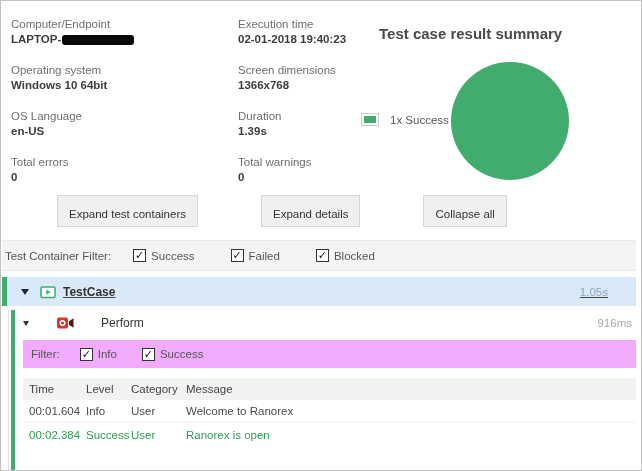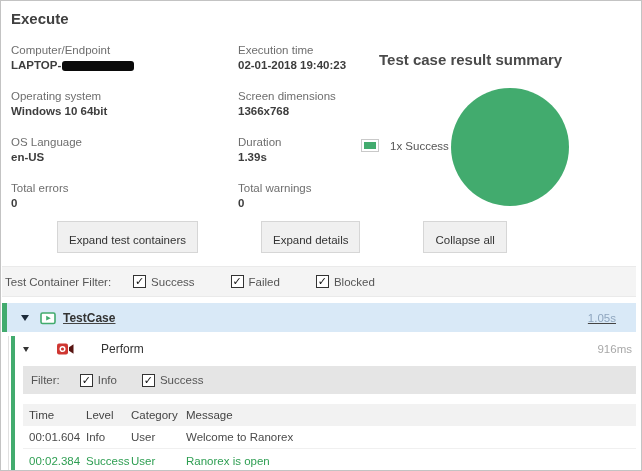--- a/index.html
+++ b/index.html
@@ -116,21 +116,21 @@
     margin: 0 11px 0 14px;
     display: inline-block;
   }
   .tri-down.small {
     border-left-width: 3.5px; border-right-width: 3.5px; border-top-width: 5px;
     border-top-color: #333;
     margin: 0 8px 0 8px;
   }
   .node-icon { display: inline-flex; margin-right: 7px; }
   .node-name { font-weight: bold; color: #333; font-size: 12px; }
-  .node-duration { margin-left: auto; padding-right: 20px; }
+  .node-duration { margin-left: auto; padding-right: 28px; }
   .testcase-row .node-duration { color: #8fa6bf; }
 
   
   .testcase-body {
     margin-left: 7px;
     margin-top: 4px;
     border-left: 1px solid #e0e0e0;
     padding-left: 2px;
   }
   .perform-container {
@@ -143,21 +143,21 @@
     display: flex; align-items: center;
     cursor: pointer;
     gap: 20px;
   }
   .perform-header .node-name { font-weight: normal; color: #333; font-size: 12px; }
   .perform-header .node-duration { color: #a8a8a8; padding-right: 9px; }
 
   .inner-filter-bar {
     margin: 4px 5px 0 8px;
     height: 28px;
-    background: #e5e5e5;
+    background: #f0abfc;
     display: flex; align-items: center;
     padding-left: 8px;
     color: #555;
   }
   .inner-filter-bar .flabel { margin-right: 20px; }
   .inner-filter-bar .cb { margin-right: 25px; }
 
   
   .log-table { margin: 10px 5px 0 8px; }
   .lt-row {
@@ -172,23 +172,20 @@
     color: #444;
   }
   .lt-data { height: 23px; color: #4a4a4a; border-bottom: 1px solid #f0f0f0; }
   .lt-data.success { color: #2e9e52; border-bottom: none; }
 </style>
 </head>
 <body>
 
 <div class="page">
 
-  <div class="page-header">
-    <div class="page-title">Execute</div>
-  </div>
 
   <div class="info-area">
     <div class="info-grid">
 
       <div class="info-cell">
         <div class="info-label">Computer/Endpoint</div>
         <div class="info-value"><span>LAPTOP-</span><span class="redaction-bar"></span></div>
       </div>
       <div class="info-cell">
         <div class="info-label">Execution time</div>

